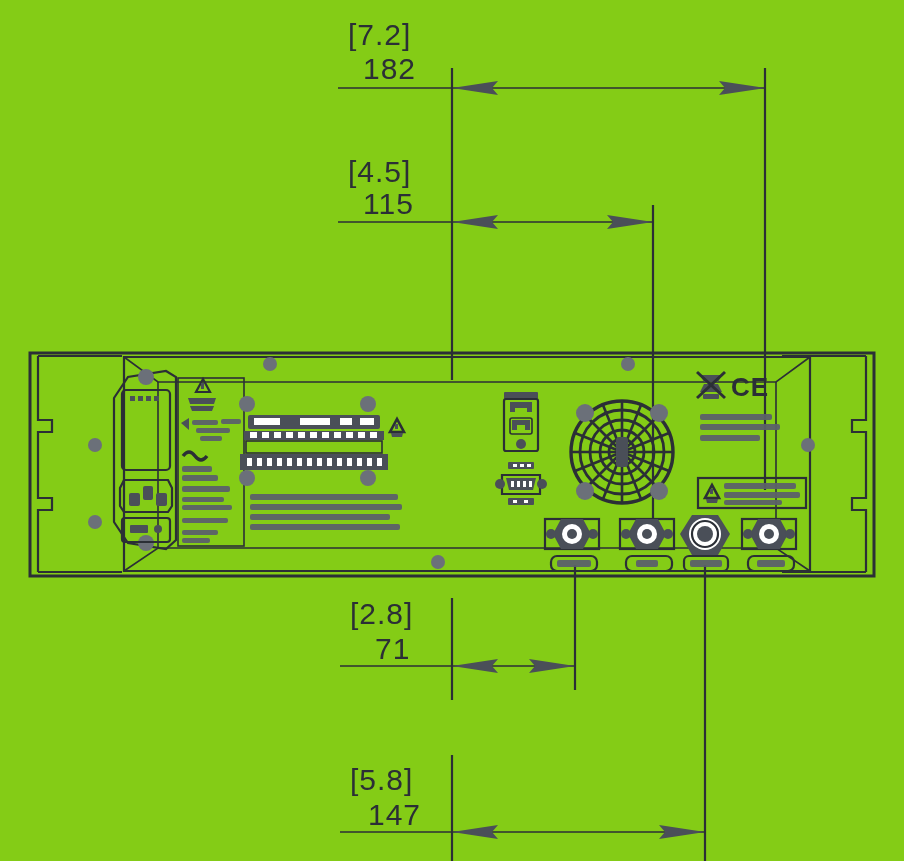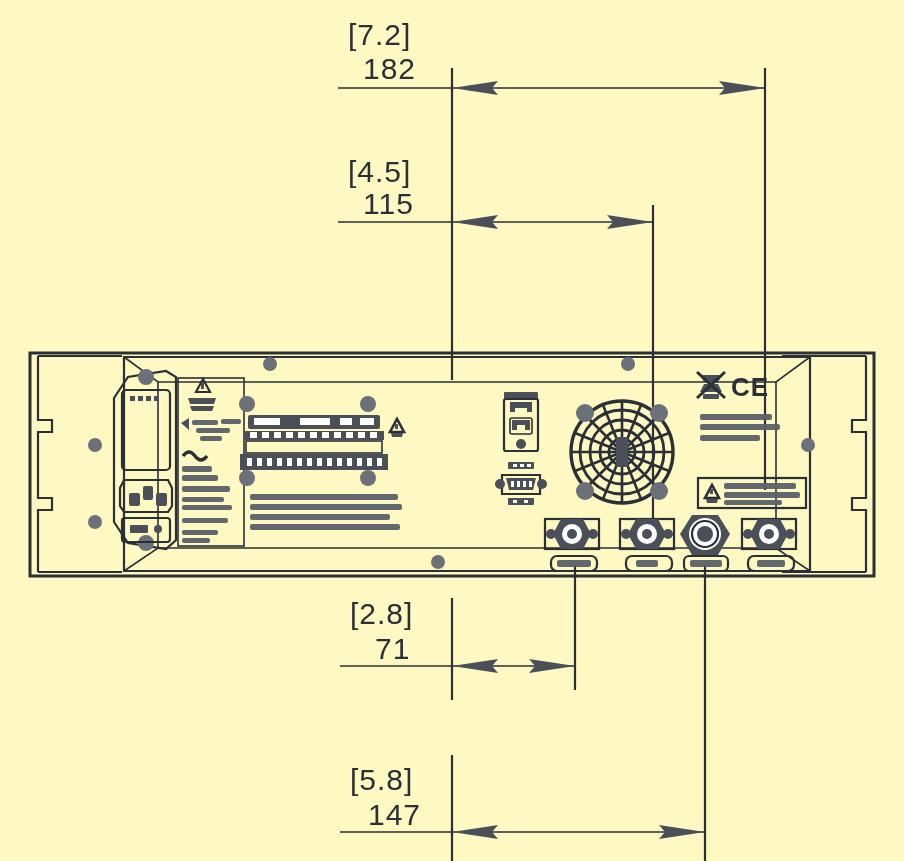--- a/index.html
+++ b/index.html
@@ -7,21 +7,21 @@
     padding: 0;
     background: #ffffff;
   }
   body {
     font-family: "Liberation Sans", sans-serif;
   }
   #drawing-root {
     position: relative;
     width: 904px;
     height: 861px;
-    background: #fef9c3;
+    background: #84cc16;
     overflow: hidden;
   }
   svg.dwg {
     position: absolute;
     left: 0;
     top: 0;
     width: 904px;
     height: 861px;
   }
   .dim-text {

